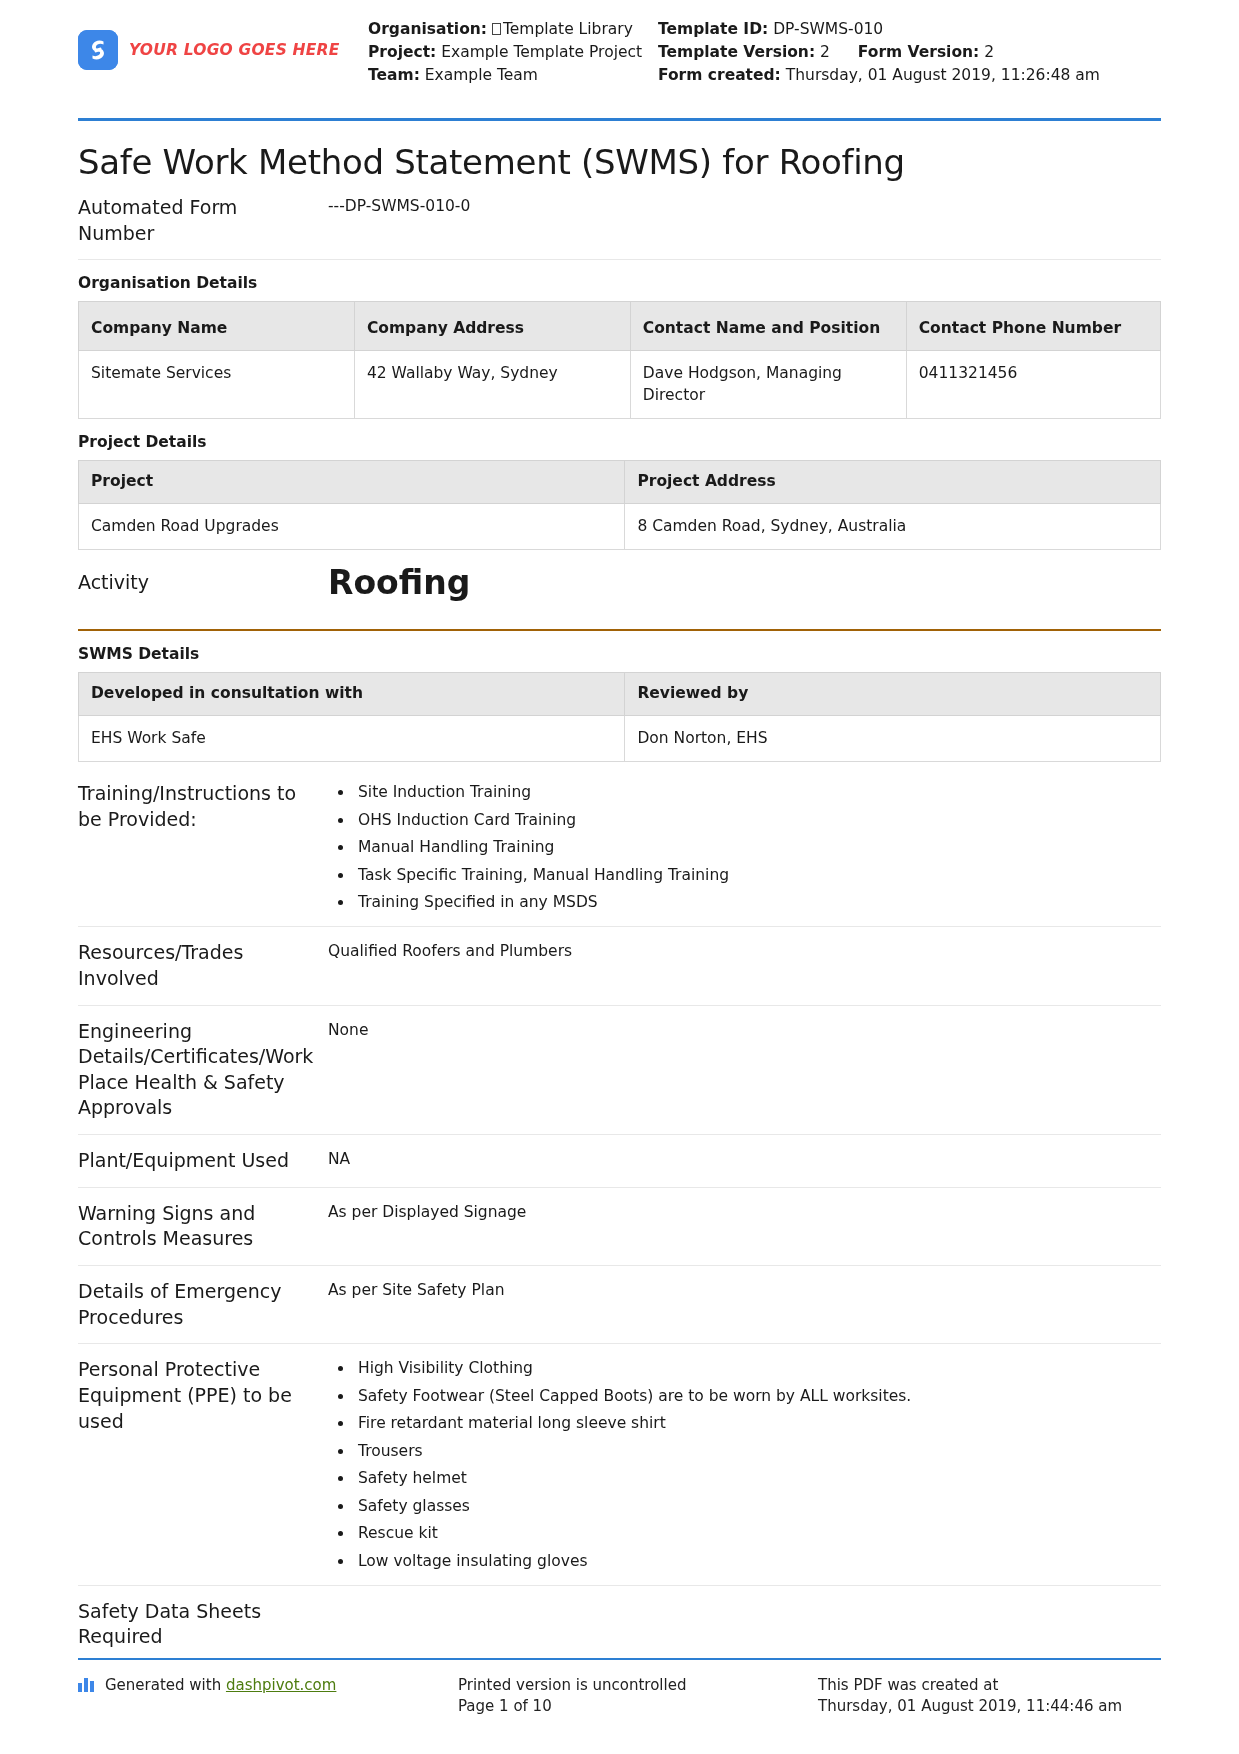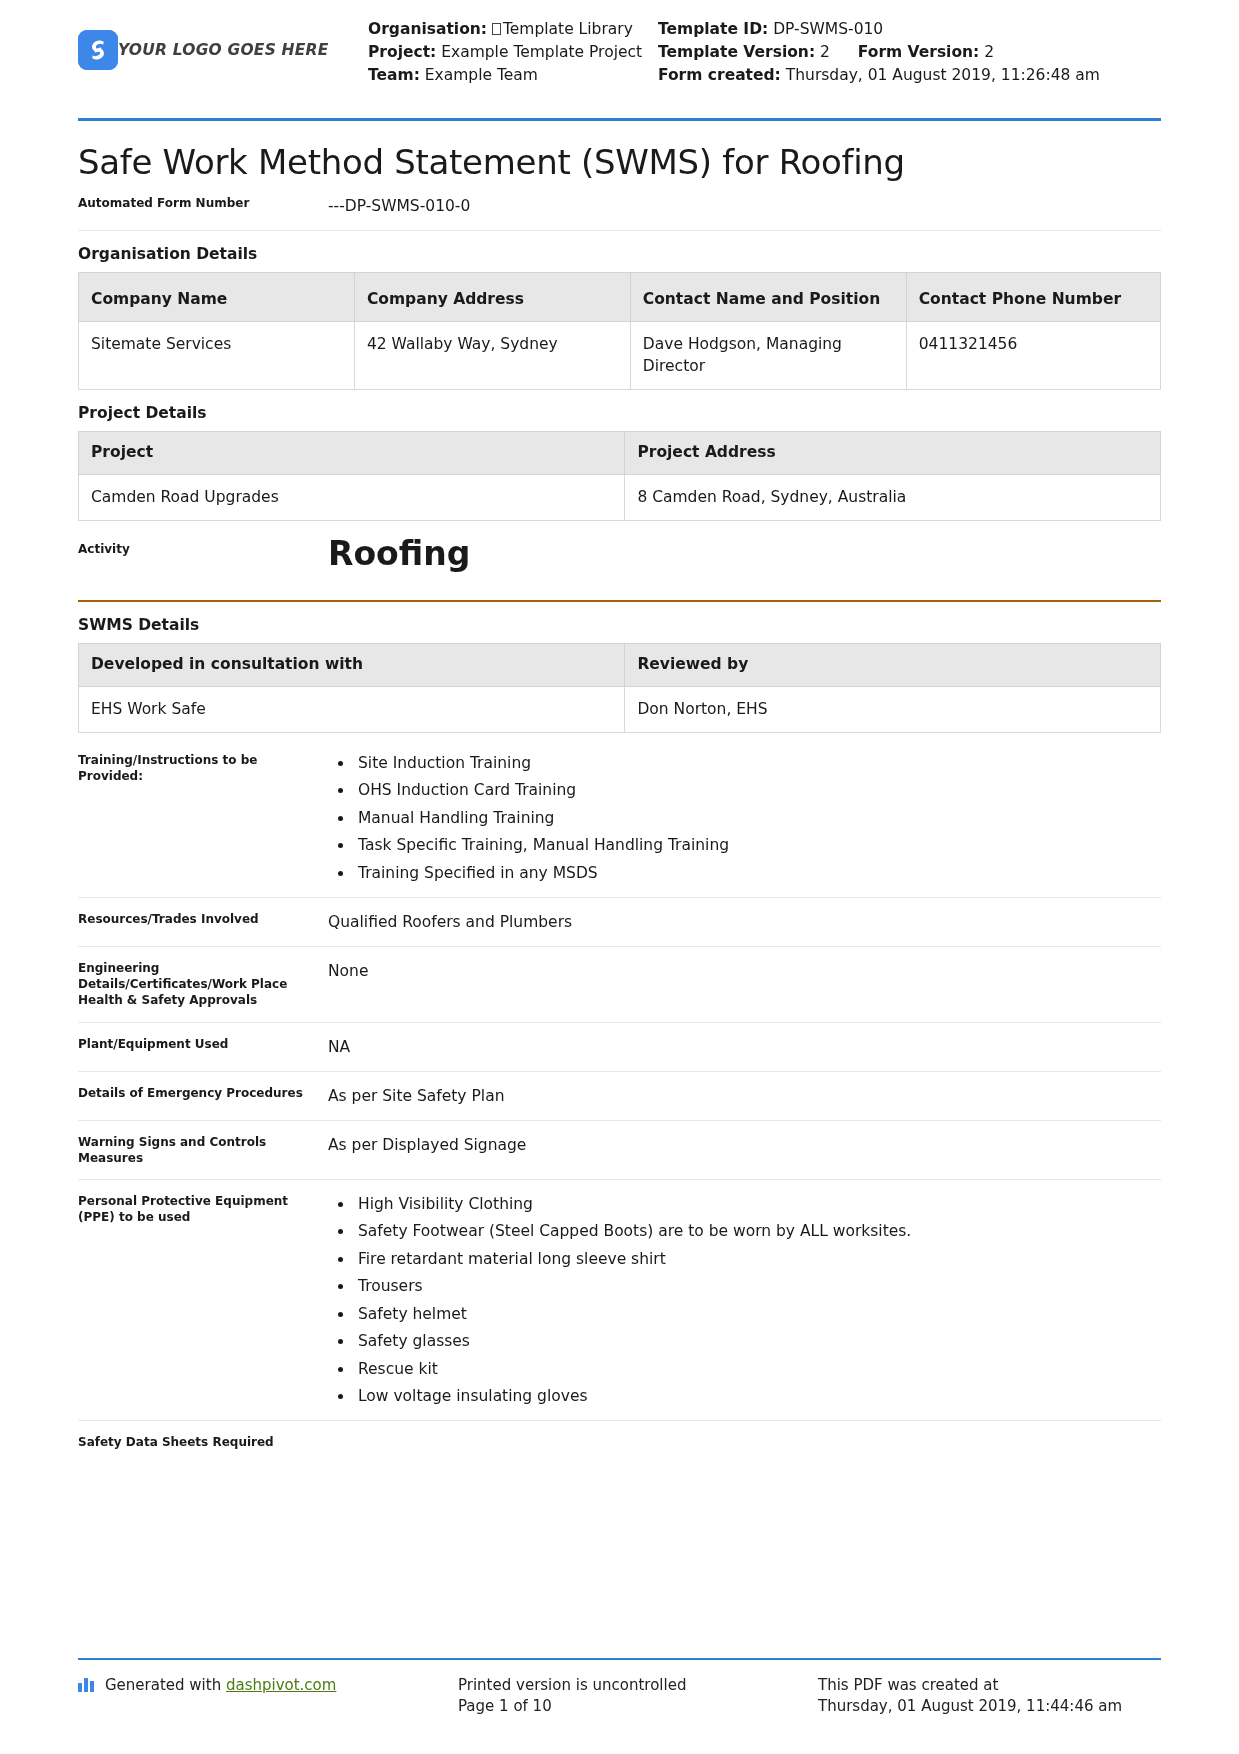--- a/index.html
+++ b/index.html
@@ -39,26 +39,27 @@
   .logo-mark {
     width: 40px;
     height: 40px;
     border-radius: 9px;
     background: #3d87e8;
     position: relative;
     flex: 0 0 auto;
   }
   .logo-mark svg { display: block; }
   .logo-text {
+    margin-left: 11px;
     font-family: "DejaVu Sans", "Liberation Sans", sans-serif;
     font-style: italic;
     font-weight: bold;
     font-size: 15.5px;
     letter-spacing: 0.2px;
-    color: #404040;
+    color: #ef4444;
     white-space: nowrap;
   }
   .meta-col {
     font-size: 15.5px;
     line-height: 1.48;
   }
   .meta-col-1 { width: 290px; }
   .meta-col-2 { flex: 1; }
   .meta-line { white-space: normal; }
   .meta-line b { font-weight: bold; }
@@ -90,22 +91,22 @@
   .field-row {
     display: flex;
     align-items: flex-start;
     padding: 13px 0 13px 0;
     border-bottom: 1px solid #e8e8e8;
   }
   .field-row.no-border { border-bottom: none; }
   .field-label {
     width: 250px;
     flex: 0 0 250px;
-    font-weight: bold;
-    font-size: 12px;
+    font-weight: normal;
+    font-size: 19px;
     line-height: 1.35;
     padding-right: 14px;
   }
   .field-value {
     flex: 1;
     font-size: 15.5px;
     line-height: 1.42;
   }
   .field-value ul {
     margin: 0;
@@ -341,26 +342,26 @@
       </div>
       <div class="field-row">
         <div class="field-label">Engineering Details/Certificates/Work Place Health &amp; Safety Approvals</div>
         <div class="field-value">None</div>
       </div>
       <div class="field-row">
         <div class="field-label">Plant/Equipment Used</div>
         <div class="field-value">NA</div>
       </div>
       <div class="field-row">
+        <div class="field-label">Warning Signs and Controls Measures</div>
+        <div class="field-value">As per Displayed Signage</div>
+      </div>
+      <div class="field-row">
         <div class="field-label">Details of Emergency Procedures</div>
         <div class="field-value">As per Site Safety Plan</div>
-      </div>
-      <div class="field-row">
-        <div class="field-label">Warning Signs and Controls Measures</div>
-        <div class="field-value">As per Displayed Signage</div>
       </div>
       <div class="field-row">
         <div class="field-label">Personal Protective Equipment (PPE) to be used</div>
         <div class="field-value">
           <ul>
             <li>High Visibility Clothing</li>
             <li>Safety Footwear (Steel Capped Boots) are to be worn by ALL worksites.</li>
             <li>Fire retardant material long sleeve shirt</li>
             <li>Trousers</li>
             <li>Safety helmet</li>

